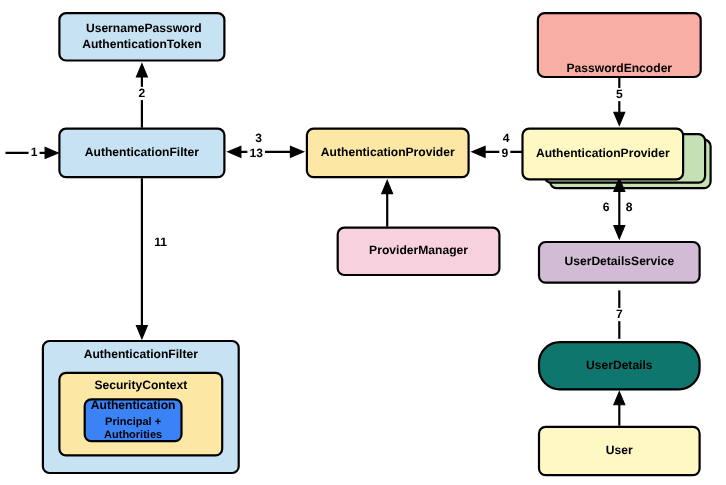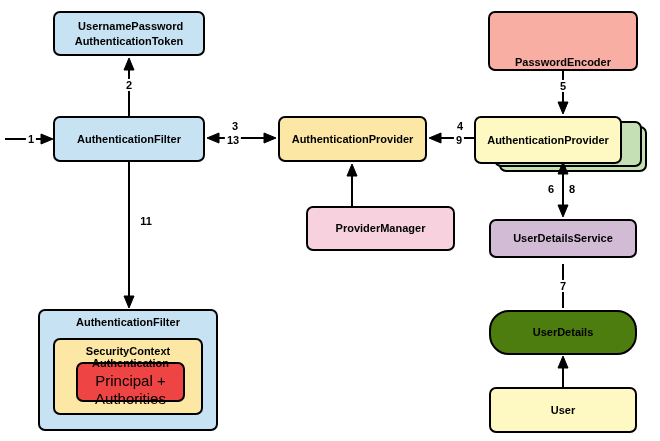--- a/index.html
+++ b/index.html
@@ -11,21 +11,21 @@
   .node{
     position:absolute;box-sizing:border-box;
     border:2px solid #000;border-radius:7px;
     display:flex;flex-direction:column;align-items:center;justify-content:center;
     text-align:center;font-weight:bold;font-size:11px;line-height:1.3;color:#000;
     white-space:pre-line;z-index:3;
   }
   .node.stack-layer{z-index:1;}
   .node.container{justify-content:flex-start;padding-top:4px;z-index:1;}
   .node.container .title{font-weight:bold;}
-  .sublabel{font-weight:normal;font-size:15px;line-height:1.2;margin-top:2px;}
+  .sublabel{font-weight:bold;font-size:10px;line-height:1.2;margin-top:2px;}
   .elabel{
     position:absolute;transform:translate(-50%,-50%);
     background:#ffffff;color:#000;font-weight:bold;font-size:11px;
     padding:0 2px;line-height:1.1;z-index:4;
   }
 </style>
 </head>
 <body>
 
 <div class="canvas">
@@ -101,35 +101,35 @@
   </div>
 
   <div class="node" style="left: 474px; top: 116px; width: 148px; height: 48px; background-color: #fef9c3;">
     <span>AuthenticationProvider</span>
   </div>
 
   <div class="node" style="left: 489px; top: 219px; width: 148px; height: 39px; background-color: rgb(210, 187, 213);">
     <span>UserDetailsService</span>
   </div>
 
-  <div class="node" style="left: 489px; top: 310px; width: 148px; height: 45px; background-color: #4d7c0f; border-radius: 20px;">
+  <div class="node" style="left: 489px; top: 310px; width: 148px; height: 45px; background-color: #0f766e; border-radius: 20px;">
     <span>UserDetails</span>
   </div>
 
   <div class="node" style="left: 489px; top: 387px; width: 148px; height: 46px; background-color: #fef9c3;">
     <span>User</span>
   </div>
 
   <div class="node container" style="left: 38px; top: 309px; width: 180px; height: 122px; background-color: rgb(198, 226, 243);">
     <span class="title">AuthenticationFilter</span>
   </div>
   <div class="node container" style="left: 53px; top: 338px; width: 150px; height: 77px; z-index: 2; background-color: rgb(252, 231, 164);">
     <span class="title">SecurityContext</span>
   </div>
-  <div class="node" style="left: 76px; top: 362px; width: 109px; height: 40px; background-color: #ef4444;">
+  <div class="node" style="left: 76px; top: 362px; width: 90px; height: 40px; background-color: #3b82f6;">
     <span>Authentication</span>
     <span class="sublabel">Principal + Authorities</span>
   </div>
 
   <div class="elabel" style="left:31px;top:139px;">1</div>
   <div class="elabel" style="left:129px;top:85px;">2</div>
   <div class="elabel" style="left:235px;top:126px;">3</div>
   <div class="elabel" style="left:233px;top:140px;">13</div>
   <div class="elabel" style="left:460px;top:126px;">4</div>
   <div class="elabel" style="left:459px;top:140px;">9</div>

